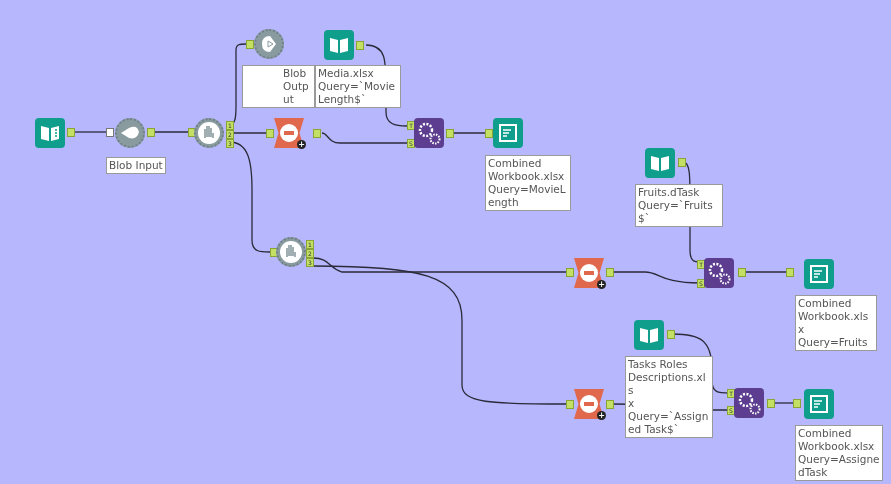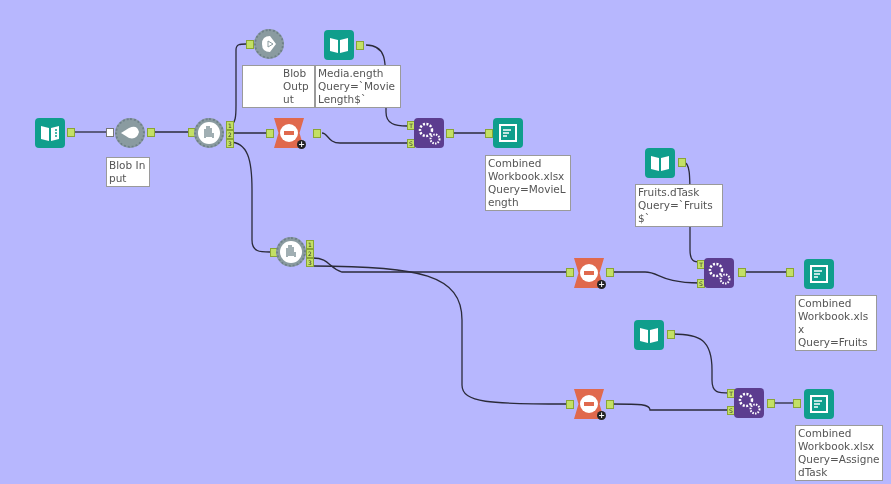--- a/index.html
+++ b/index.html
@@ -50,21 +50,21 @@
 </div>
 <div class="anchor" style="left:67px;top:128px;"></div>
 
 <div class="anchor" style="left:106px;top:128px;background:#fff;border-color:#777;"></div>
 <div class="tool circ" style="left:115px;top:118px;">
   <svg width="26" height="26">
         <path d="M4 13 L12 8 Q20 4 22 12 Q20 20 12 18Z" fill="#fff"></path>
       </svg>
 </div>
 <div class="anchor" style="left:147px;top:128px;"></div>
-<div class="label" style="left:106px;top:157px;width:44px;">Blob Input</div>
+<div class="label" style="left:106px;top:157px;width:60px;">Blob Input</div>
 
 <div class="anchor" style="left:188px;top:128px;"></div>
 <div class="tool circ" style="left:194px;top:118px;">
   <svg width="26" height="26">
         <circle cx="13" cy="13" r="11" fill="#fff"></circle>
         <path d="M9 18 L9 9 M11 17 L11 6 M13 17 L13 6 M15 17 L15 8 M17 18 L17 13" stroke="#8a9ba0" stroke-width="1.6"></path>
       </svg>
 </div>
 <div class="anchor" style="left:226px;top:121px;">1</div>
 <div class="anchor" style="left:226px;top:130px;">2</div>
@@ -78,21 +78,21 @@
       </svg>
 </div>
 <div class="label" style="left:242px;top:65px;width:73px;padding-left:40px;">Blob Output</div>
 
 <div class="tool teal" style="left:324px;top:30px;">
   <svg width="30" height="30">
         <path d="M6 8 L14 10 L14 23 L6 21Z M16 10 L24 8 L24 21 L16 23Z" fill="#fff"></path>
       </svg>
 </div>
 <div class="anchor" style="left:356px;top:41px;"></div>
-<div class="label" style="left:315px;top:65px;width:86px;">Media.ength
+<div class="label" style="left:315px;top:65px;width:86px;">Media.xlsx
 Query=`Movie
 Length$`</div>
 
 <div class="anchor" style="left:266px;top:129px;"></div>
 <div class="red" style="left:274px;top:118px;">
   <svg width="30" height="30">
         <circle cx="15" cy="15" r="9" fill="#fff"></circle>
         <rect x="10" y="13" width="10" height="4" fill="#e0694d"></rect>
       </svg>
 </div>
@@ -171,20 +171,25 @@
 <div class="label" style="left:795px;top:295px;width:82px;">Combined
 Workbook.xlsx
 Query=Fruits</div>
 
 <div class="tool teal" style="left:634px;top:320px;">
   <svg width="30" height="30">
         <path d="M6 8 L14 10 L14 23 L6 21Z M16 10 L24 8 L24 21 L16 23Z" fill="#fff"></path>
       </svg>
 </div>
 <div class="anchor" style="left:667px;top:330px;"></div>
+<div class="label" style="left:625px;top:356px;width:88px;">Tasks Roles
+Descriptions.xls
+x
+Query=`Assign
+ed Task$`</div>
 
 <div class="anchor" style="left:566px;top:400px;"></div>
 <div class="red" style="left:574px;top:389px;">
   <svg width="30" height="30">
         <circle cx="15" cy="15" r="9" fill="#fff"></circle>
         <rect x="10" y="13" width="10" height="4" fill="#e0694d"></rect>
       </svg>
 </div>
 <div class="plus" style="left:597px;top:411px;">+</div>
 <div class="anchor" style="left:606px;top:400px;"></div>

